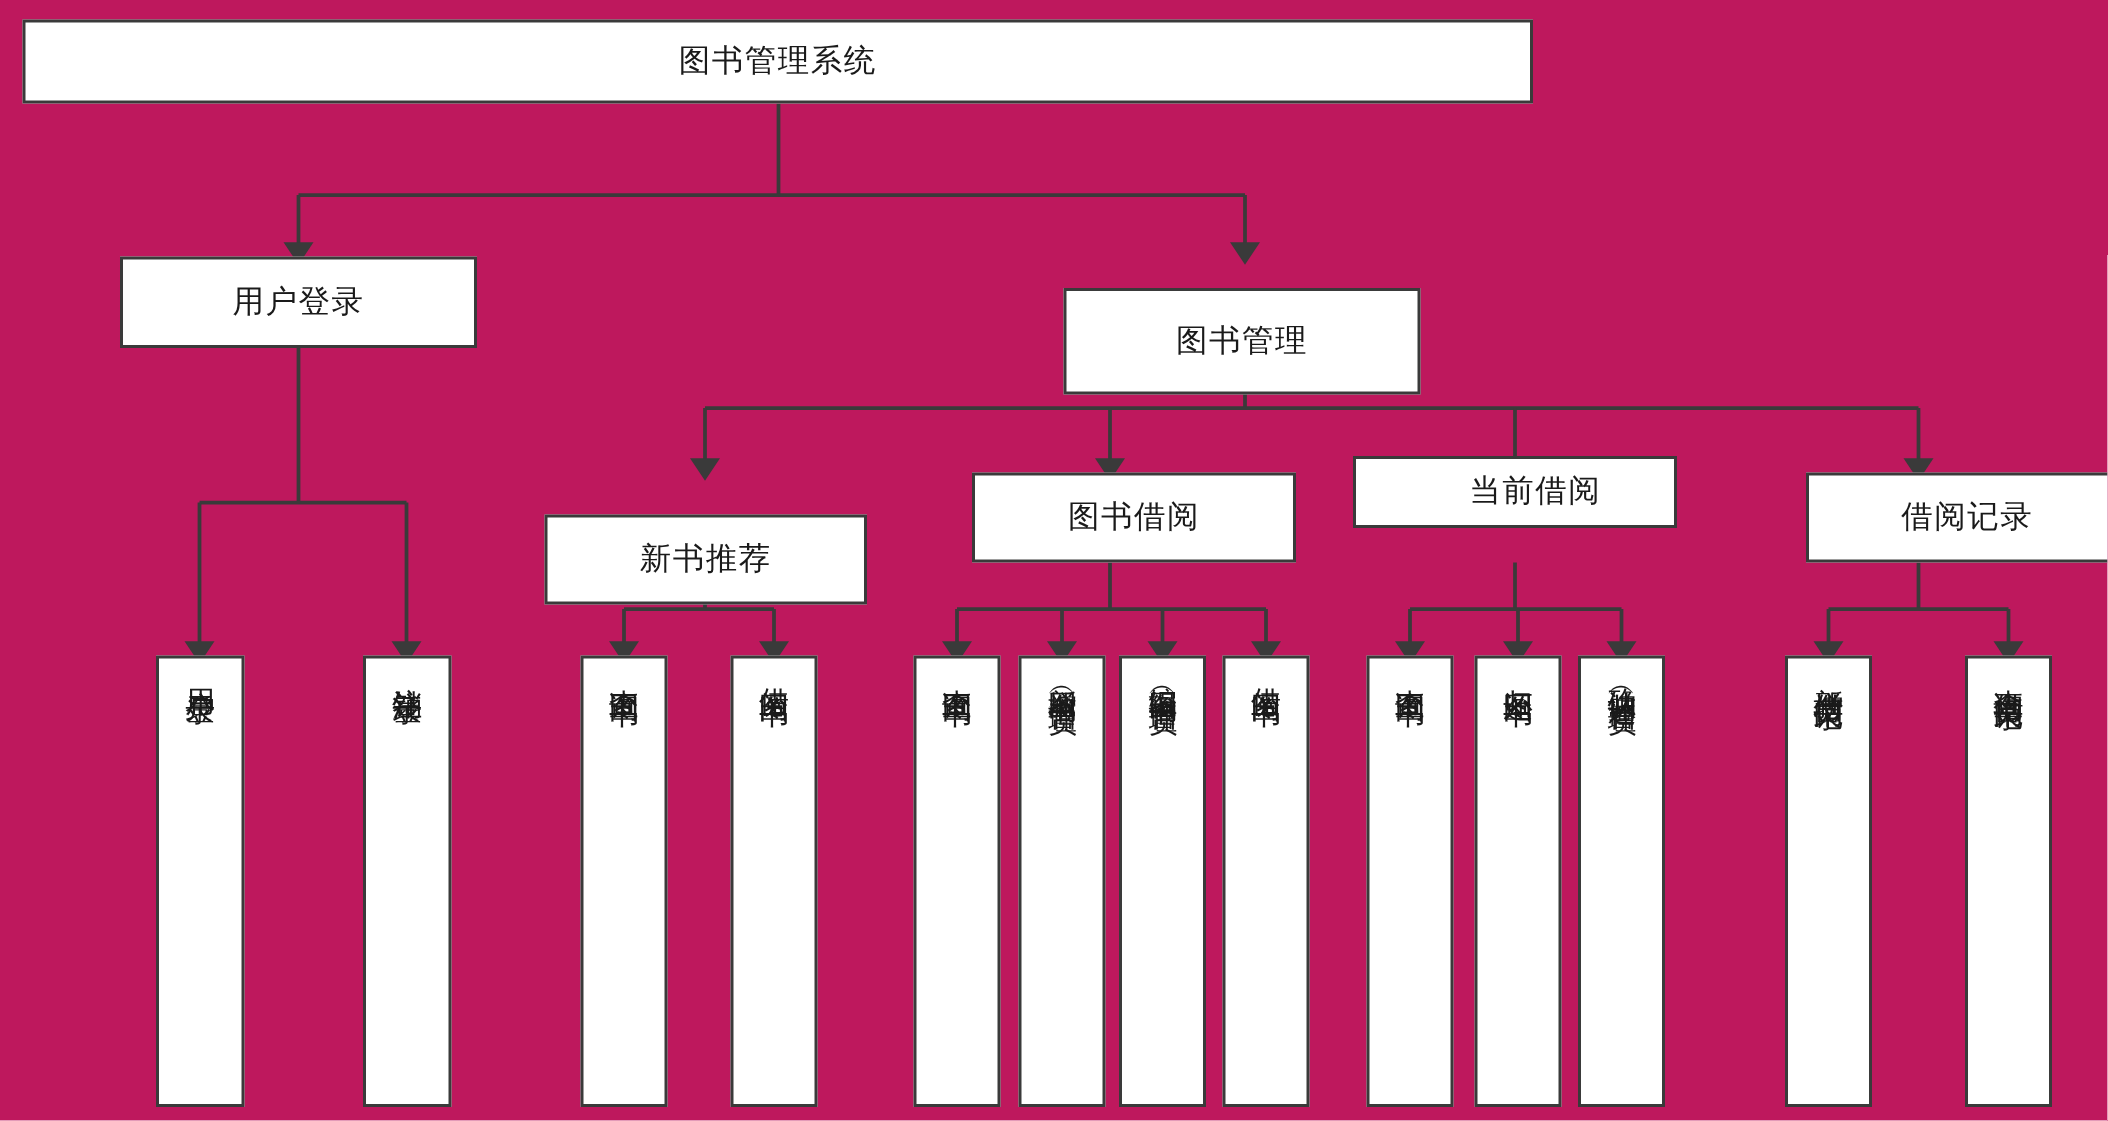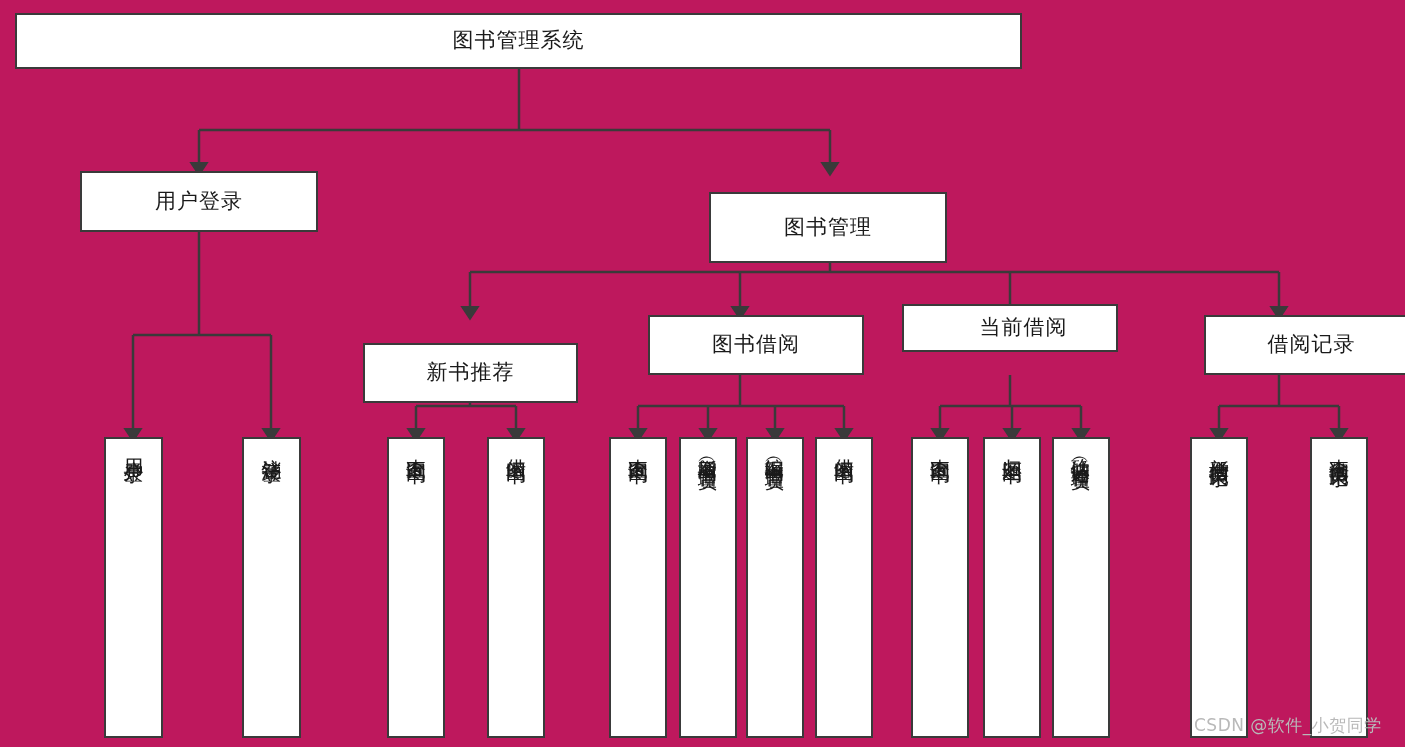--- a/index.html
+++ b/index.html
@@ -173,15 +173,14 @@
         <span class="node-label">确认归还（管理员）</span>
       </div>
       <div class="node vert" style="left: 1190px; top: 437px; width: 58px; height: 301px;">
         <span class="node-label">新增借阅记录</span>
       </div>
       <div class="node vert" style="left: 1310px; top: 437px; width: 58px; height: 301px;">
         <span class="node-label">查询借阅记录</span>
       </div>
     </div>
 
-  <div class="watermark" style="left: 1194px; top: 714px;">CSDN @软件_小贺同学</div>
 
 </div>
 
 </body></html>

